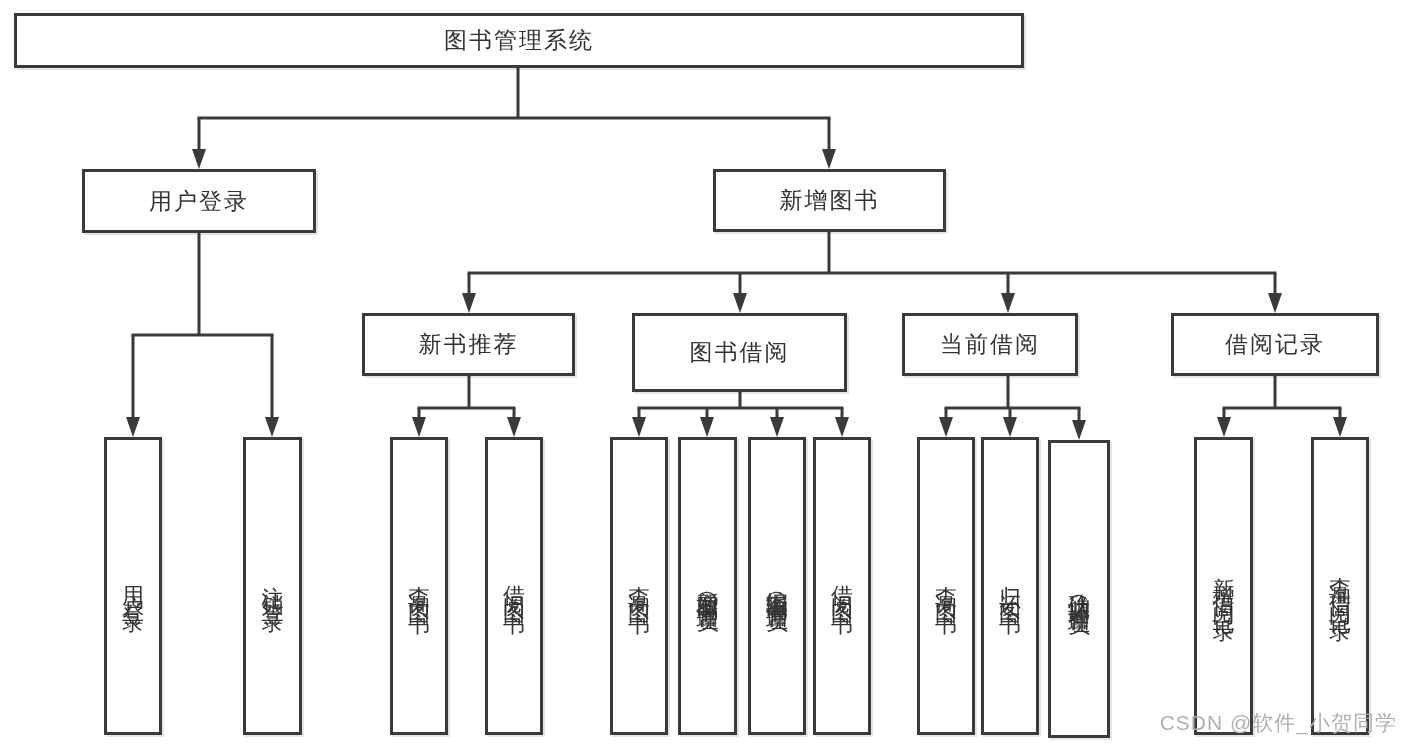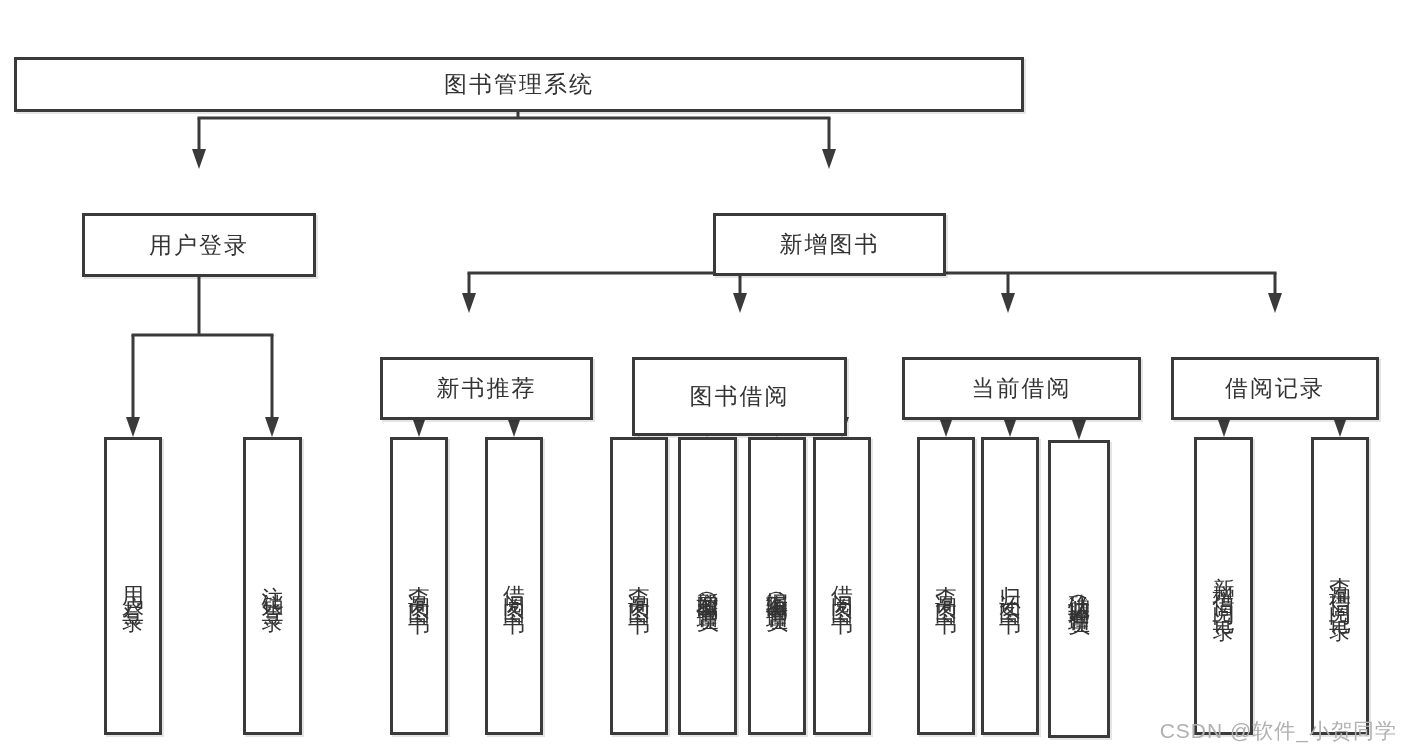--- a/index.html
+++ b/index.html
@@ -21,37 +21,36 @@
   #connectors polygon{fill:var(--line);stroke:none;}
   .h-node{
     position:absolute;
     box-sizing:border-box;
     border:3px solid var(--line);
     background:var(--bg);
     box-shadow:2px 2px 0 rgba(0,0,0,0.10);
     display:flex;align-items:center;justify-content:center;
     font-size:23px;letter-spacing:2px;color:var(--text);
     white-space:nowrap;
-    margin-top:44px;
   }
   .v-node{
     position:absolute;
     box-sizing:border-box;
     border:3px solid var(--line);
     background:var(--bg);
     box-shadow:2px 2px 0 rgba(0,0,0,0.10);
     display:flex;align-items:center;justify-content:center;
     writing-mode:vertical-rl;
     text-orientation:mixed;
     font-size:22px;letter-spacing:9px;color:var(--text);
     top:437px;width:58px;height:298px;
   }
   .watermark{
     position:absolute;
-    right:8px;bottom:2px;
+    right:8px;bottom:10px;
     font-size:21px;letter-spacing:1px;
     color:var(--wm);
     white-space:nowrap;
   }
 </style>
 </head>
 <body>
 
 <div class="canvas">
 
@@ -108,23 +107,23 @@
       <polygon points="1217,417 1231,417 1224,437"></polygon>
       <line x1="1340" y1="408" x2="1340" y2="421"></line>
       <polygon points="1333,417 1347,417 1340,437"></polygon>
     </svg>
 
   <div class="h-node" style="left:14px;top:13px;width:1010px;height:55px">图书管理系统</div>
 
   <div class="h-node" style="left:82px;top:169px;width:234px;height:64px">用户登录</div>
   <div class="h-node" style="left:713px;top:169px;width:233px;height:63px">新增图书</div>
 
-  <div class="h-node" style="left:380px;top:313px;width:213px;height:63px">新书推荐</div>
+  <div class="h-node" style="left:362px;top:313px;width:213px;height:63px">新书推荐</div>
   <div class="h-node" style="left:632px;top:313px;width:215px;height:79px">图书借阅</div>
-  <div class="h-node" style="left:902px;top:313px;width:239px;height:63px">当前借阅</div>
+  <div class="h-node" style="left:902px;top:313px;width:176px;height:63px">当前借阅</div>
   <div class="h-node" style="left:1171px;top:313px;width:208px;height:63px">借阅记录</div>
 
   <div class="v-node" style="left:104px;width:58px">用户登录</div>
   <div class="v-node" style="left:243px;width:59px">注销登录</div>
 
   <div class="v-node" style="left:390px;width:58px">查询图书</div>
   <div class="v-node" style="left:485px;width:58px">借阅图书</div>
 
   <div class="v-node" style="left:610px;width:58px">查询图书</div>
   <div class="v-node" style="left: 678px; width: 59px; letter-spacing: 3px;">新增图书（管理员）</div>

